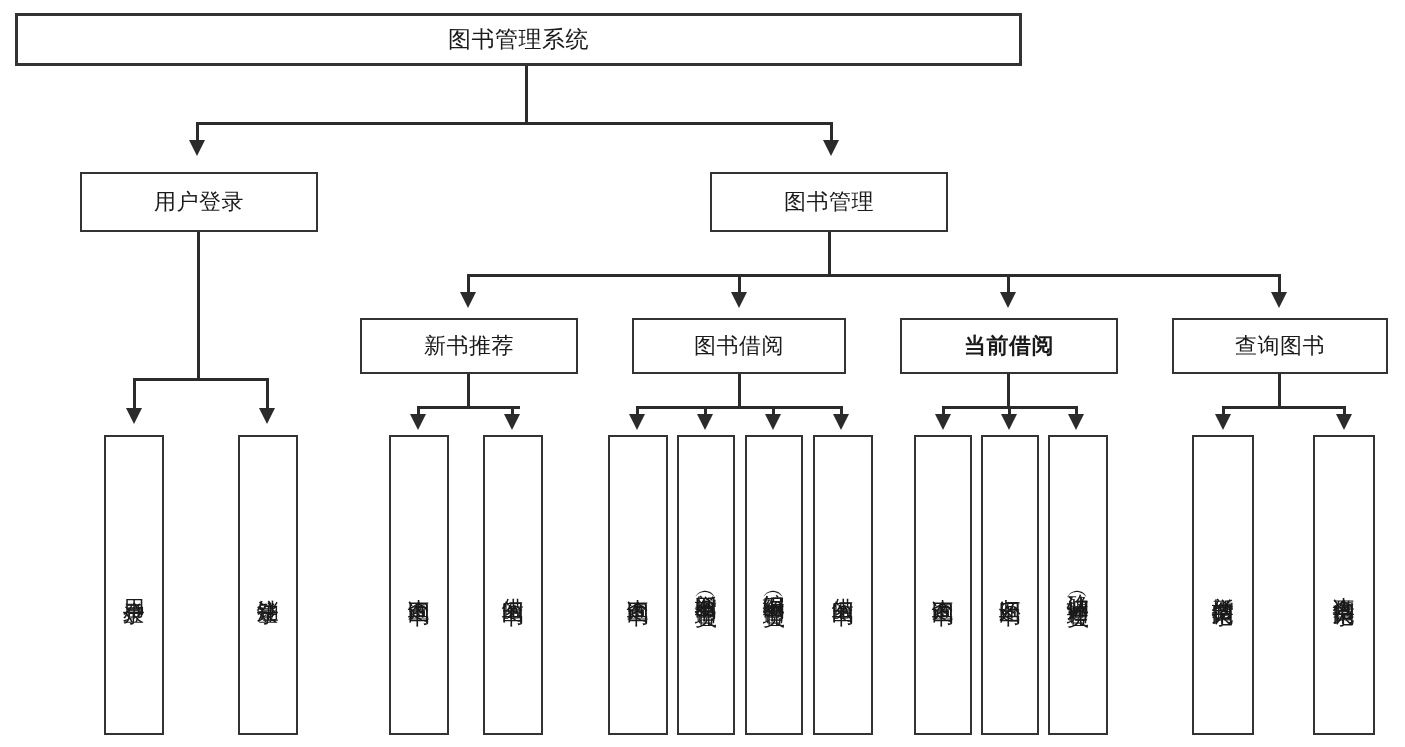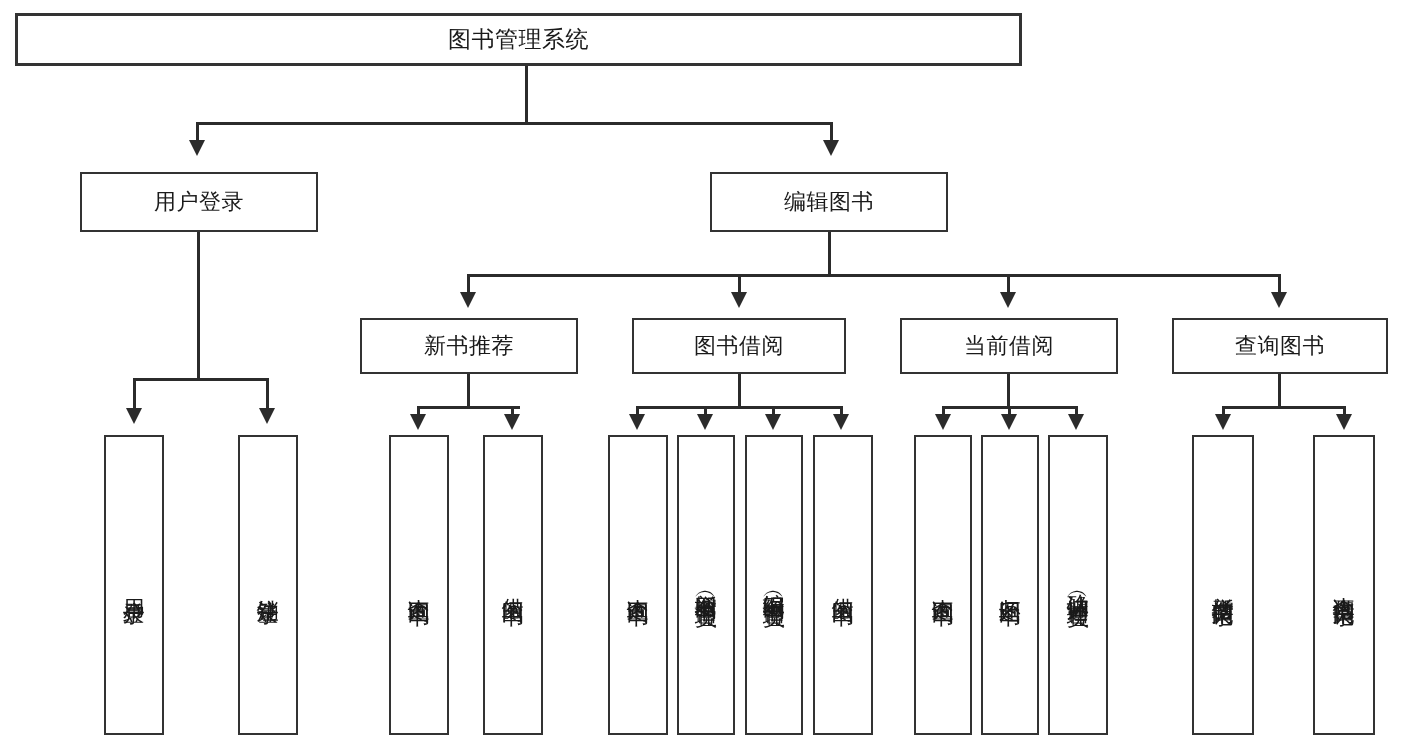--- a/index.html
+++ b/index.html
@@ -104,21 +104,21 @@
   <div class="conn v" style="left:196px; top:122px; width:3px; height:20px;"></div>
   <div class="arrow" style="left:189px; top:140px;"></div>
   <div class="conn v" style="left:830px; top:122px; width:3px; height:20px;"></div>
   <div class="arrow" style="left:823px; top:140px;"></div>
 
   <div class="node horiz" style="left:80px; top:172px; width:238px; height:60px;">
     <span class="node-label">用户登录</span>
   </div>
 
   <div class="node horiz" style="left:710px; top:172px; width:238px; height:60px;">
-    <span class="node-label">编辑图书</span>
+    <span class="node-label">图书管理</span>
   </div>
 
   <div class="conn v" style="left:197px; top:232px; width:3px; height:148px;"></div>
   <div class="conn h" style="left:133px; top:378px; width:136px; height:3px;"></div>
   <div class="conn v" style="left:133px; top:378px; width:3px; height:32px;"></div>
   <div class="arrow" style="left:126px; top:408px;"></div>
   <div class="conn v" style="left:266px; top:378px; width:3px; height:32px;"></div>
   <div class="arrow" style="left:259px; top:408px;"></div>
 
   <div class="node vert" style="left:104px; top:435px; width:60px; height:300px;">
@@ -142,21 +142,21 @@
 
   <div class="conn v" style="left:1278px; top:274px; width:3px; height:22px;"></div>
   <div class="arrow" style="left:1271px; top:292px;"></div>
 
   <div class="node horiz" style="left:360px; top:318px; width:218px; height:56px;">
     <span class="node-label">新书推荐</span>
   </div>
   <div class="node horiz" style="left:632px; top:318px; width:214px; height:56px;">
     <span class="node-label">图书借阅</span>
   </div>
-  <div class="node horiz" style="left:900px; top:318px; width:218px; height:56px;">
+  <div class="node horiz" style="left:900px; top:318px; width:218px; height:56px;font-weight:bold;">
     <span class="node-label">当前借阅</span>
   </div>
   <div class="node horiz" style="left:1172px; top:318px; width:216px; height:56px;">
     <span class="node-label">查询图书</span>
   </div>
 
   <div class="conn v" style="left:467px; top:374px; width:3px; height:34px;"></div>
   <div class="conn h" style="left:417px; top:406px; width:103px; height:3px;"></div>
   <div class="conn v" style="left:417px; top:406px; width:3px; height:12px;"></div>
   <div class="arrow" style="left:410px; top:414px;"></div>

